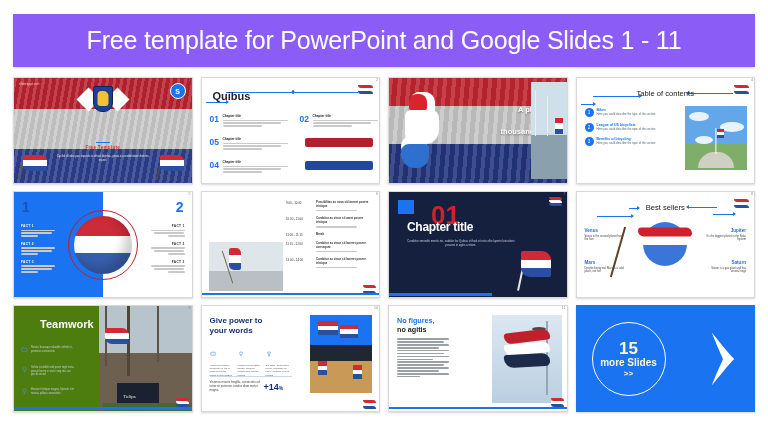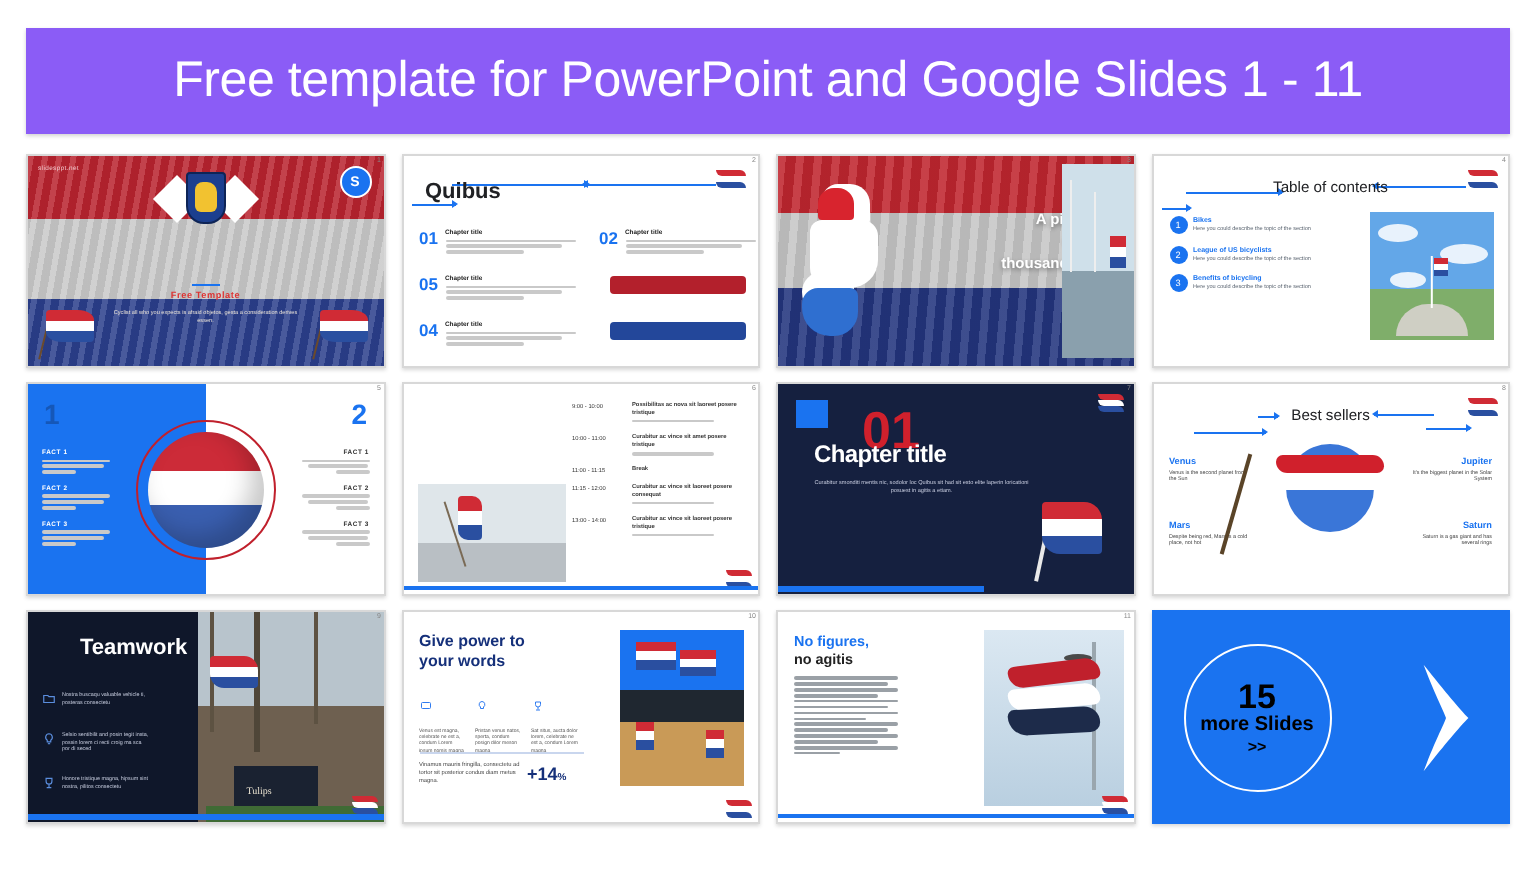--- a/index.html
+++ b/index.html
@@ -155,21 +155,21 @@
 
   
   .s8 .h{position:absolute;left:50%;transform:translateX(-50%);top:11px;font-size:7.6px;color:#202124;}
   .s8 .pl{position:absolute;width:40px;}
   .s8 .pt{font-size:4.6px;font-weight:bold;color:#1a73f0;margin-bottom:1.5px;}
   .s8 .pd{font-size:2.7px;color:#444;line-height:3.4px;}
   .s8 .globe{position:absolute;left:50%;top:52px;transform:translate(-50%,-50%);width:44px;height:44px;
     border-radius:50%;background:#3a76d8;}
 
   
-  .s9{background:#0f172a;}
+  .s9{background:#4d7c0f;}
   .s9 .ph{position:absolute;right:0;top:0;bottom:0;width:52%;
     background:linear-gradient(#b8c4cc 0 45%,#6e6050 45% 100%);overflow:hidden;}
   .s9 .h{position:absolute;left:26px;top:12px;font-size:11px;font-weight:bold;color:#fff;z-index:5;}
   .s9 .it{position:absolute;left:7px;width:54px;display:flex;gap:3px;}
   .s9 .ic{width:7px;height:7px;flex:0 0 7px;}
   .s9 .tx{font-size:2.7px;color:#c6ccde;line-height:3.5px;}
   .s9 .bar{position:absolute;left:0;right:0;bottom:1px;height:3px;background:#1a73f0;}
 
   
   .s10 .h{position:absolute;left:8px;top:10px;font-size:8px;font-weight:bold;color:#15307a;line-height:10px;}
@@ -188,21 +188,21 @@
   .s11 .h2{position:absolute;left:8px;top:19px;font-size:7.2px;font-weight:bold;color:#222;}
   .s11 .bd{position:absolute;left:8px;top:31px;width:52px;}
   .s11 .ph{position:absolute;right:5px;top:9px;width:70px;bottom:8px;
     background:linear-gradient(#dbe8f2,#b9cfe0);overflow:hidden;}
   .s11 .bar{position:absolute;left:0;right:0;bottom:2px;height:2.4px;background:#1a73f0;}
 
   
   .s12{background:#1a73f0;border:none;box-shadow:0 1px 2px rgba(0,0,0,.16);}
   .s12 .circ{position:absolute;left:16px;top:50%;transform:translateY(-50%);
     width:72px;height:72px;border-radius:50%;border:1.6px solid #fff;
-    display:flex;flex-direction:column;align-items:center;justify-content:center;color:#000000;}
+    display:flex;flex-direction:column;align-items:center;justify-content:center;color:#fef9c3;}
   .s12 .n{font-size:17px;font-weight:bold;line-height:17px;}
   .s12 .t{font-size:10px;font-weight:bold;line-height:12px;}
   .s12 .c{font-size:8px;font-weight:bold;line-height:9px;}
   .s12 .chev{position:absolute;right:18px;top:50%;transform:translateY(-50%);width:28px;height:58px;}
 </style>
 </head>
 <body>
 
 <div class="page">
 

